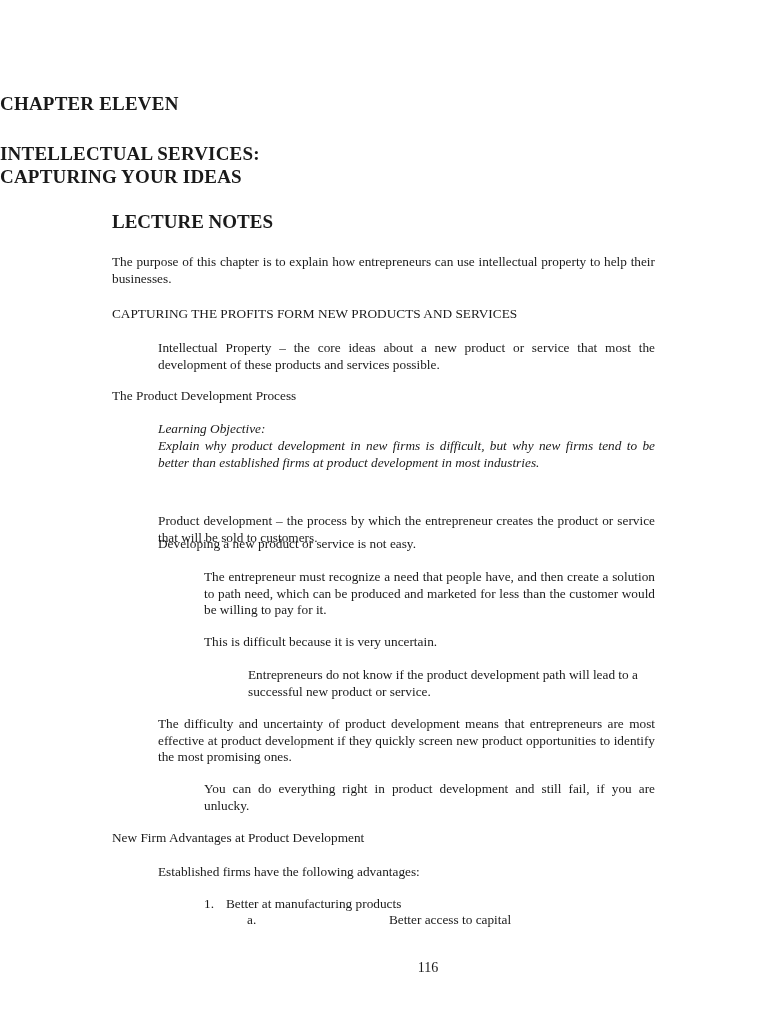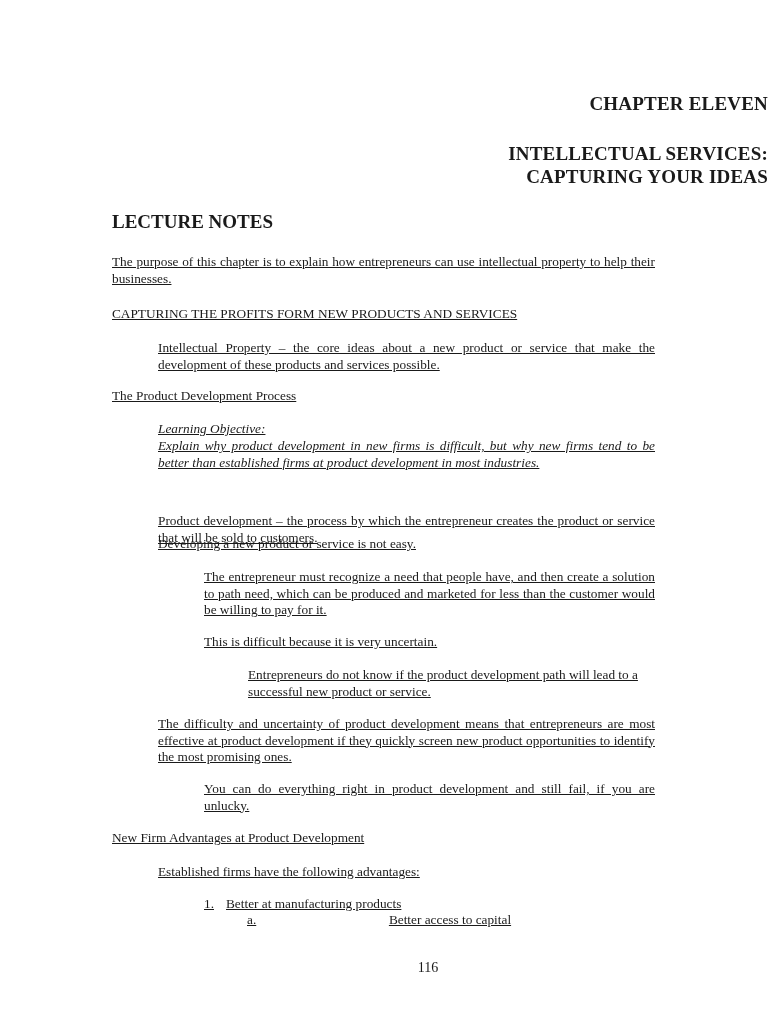--- a/index.html
+++ b/index.html
@@ -1,38 +1,38 @@
 <!DOCTYPE html>
 <html><head>
 <meta charset="utf-8">
 <style>
   html, body { margin: 0; padding: 0; background: #ffffff; }
   body { width: 768px; height: 1024px; position: relative; overflow: hidden;
          font-family: "Liberation Serif", "DejaVu Serif", serif; color: #1a1a1a; }
   .abs { position: absolute; }
-  .title { font-weight: bold; font-size: 19px; text-align: right; left: 0; width: 768px; letter-spacing: 0.2px; }
+  .title { font-weight: bold; font-size: 19px; text-align: left; left: 0; width: 768px; letter-spacing: 0.2px; }
   .h-lecture { font-weight: bold; font-size: 19px; left: 112px; }
-  .p { font-size: 13.3px; line-height: 16.5px; text-align: justify; text-decoration: underline; }
+  .p { font-size: 13.3px; line-height: 16.5px; text-align: justify; }
   .it { font-style: italic; }
   .page-num { font-size: 14px; left: 0; width: 768px; text-align: center; padding-left: 44px; }
 </style>
 </head>
 <body>
 
 <div class="abs title" style="top:93px;">CHAPTER ELEVEN</div>
 <div class="abs title" style="top:143px;">INTELLECTUAL SERVICES:</div>
 <div class="abs title" style="top:166px;">CAPTURING YOUR IDEAS</div>
 
 <div class="abs h-lecture" style="top:211px;">LECTURE  NOTES</div>
 
 <div class="abs p" style="top:254px; left:112px; width:543px;">The purpose of this chapter is to explain how entrepreneurs can use intellectual property to help their businesses.</div>
 
 <div class="abs p" style="top:306px; left:112px; width:543px; text-align:left;">CAPTURING THE PROFITS FORM NEW PRODUCTS AND SERVICES</div>
 
-<div class="abs p" style="top:340px; left:158px; width:497px;">Intellectual Property – the core ideas about a new product or service that make the development of these products and services possible.</div>
+<div class="abs p" style="top:340px; left:158px; width:497px;">Intellectual Property – the core ideas about a new product or service that most the development of these products and services possible.</div>
 
 <div class="abs p" style="top:388px; left:112px; width:543px; text-align:left;">The Product Development Process</div>
 
 <div class="abs p it" style="top:421px; left:158px; width:497px; text-align:left;">Learning Objective:</div>
 <div class="abs p it" style="top:438px; left:158px; width:497px;">Explain why product development in new firms is difficult, but why new firms tend to be better than established firms at product development in most industries.</div>
 
 <div class="abs p" style="top:513px; left:158px; width:497px;">Product development – the process by which the entrepreneur creates the product or service that will be sold to customers.</div>
 
 <div class="abs p" style="top:536px; left:158px; width:497px; text-align:left;">Developing a new product or service is not easy.</div>
 

